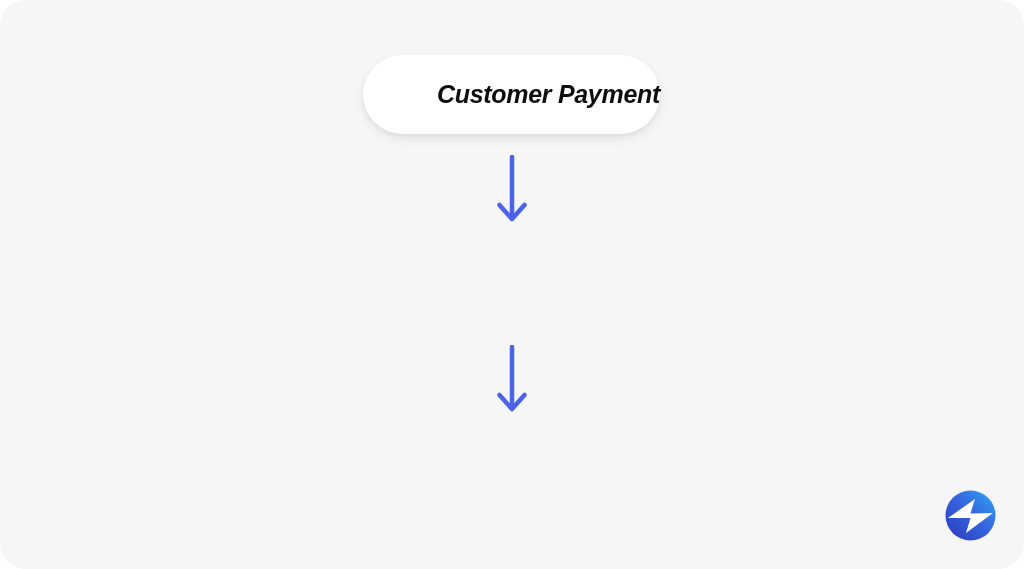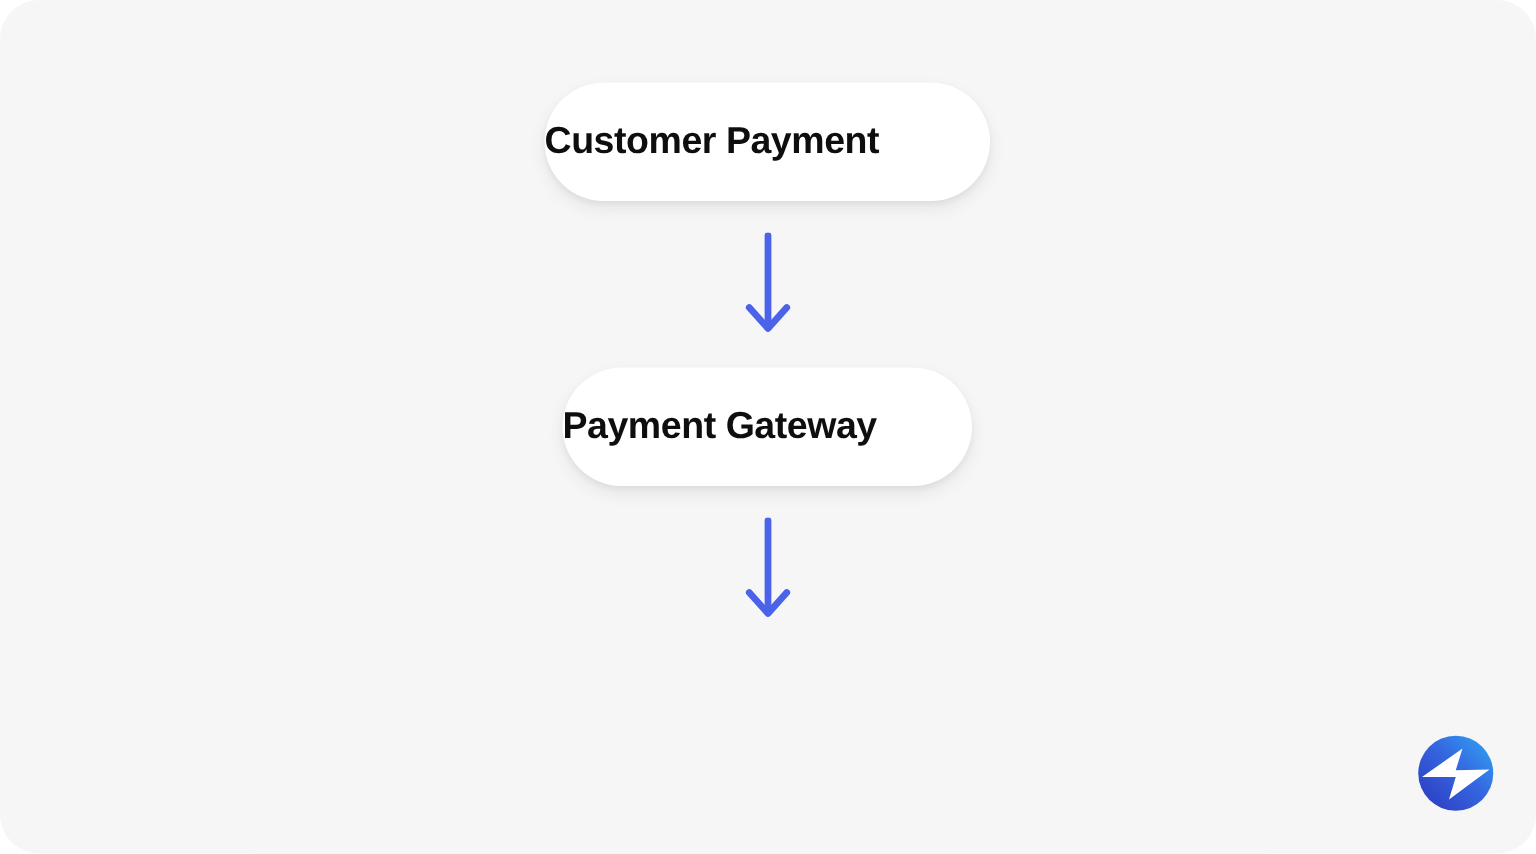--- a/index.html
+++ b/index.html
@@ -34,23 +34,24 @@
   }
 
   
   .node {
     position: absolute;
     height: 79px;
     background: #ffffff;
     border-radius: 40px;
     display: flex;
     align-items: center;
-    justify-content: flex-start;
+    justify-content: flex-end;
     box-shadow: 0 5px 12px rgba(17, 17, 26, 0.07),
                 0 2px 4px rgba(17, 17, 26, 0.05);
+    font-style: italic;
   }
   .node-label {
     font-family: "Liberation Sans", sans-serif;
     font-size: 25px;
     font-weight: 700;
     letter-spacing: -0.3px;
     color: #0e0e10;
     white-space: nowrap;
     line-height: 1;
   }
@@ -88,23 +89,20 @@
       <span class="node-label">Customer Payment</span>
     </div>
 
     <div class="arrow" id="arrow-0">
       <svg width="50" height="70" viewBox="0 0 50 70" xmlns="http://www.w3.org/2000/svg">
         <line x1="25" y1="2" x2="25" y2="60" stroke="#4a63e8" stroke-width="4.5" stroke-linecap="round"></line>
         <polyline points="12.5,50 25,64 37.5,50" fill="none" stroke="#4a63e8" stroke-width="4.5" stroke-linecap="round" stroke-linejoin="round"></polyline>
       </svg>
     </div>
 
-    <div class="node" id="node-1">
-      <span class="node-label">Payment Gateway</span>
-    </div>
 
     <div class="arrow" id="arrow-1">
       <svg width="50" height="70" viewBox="0 0 50 70" xmlns="http://www.w3.org/2000/svg">
         <line x1="25" y1="2" x2="25" y2="60" stroke="#4a63e8" stroke-width="4.5" stroke-linecap="round"></line>
         <polyline points="12.5,50 25,64 37.5,50" fill="none" stroke="#4a63e8" stroke-width="4.5" stroke-linecap="round" stroke-linejoin="round"></polyline>
       </svg>
     </div>
 
 
   </div>

